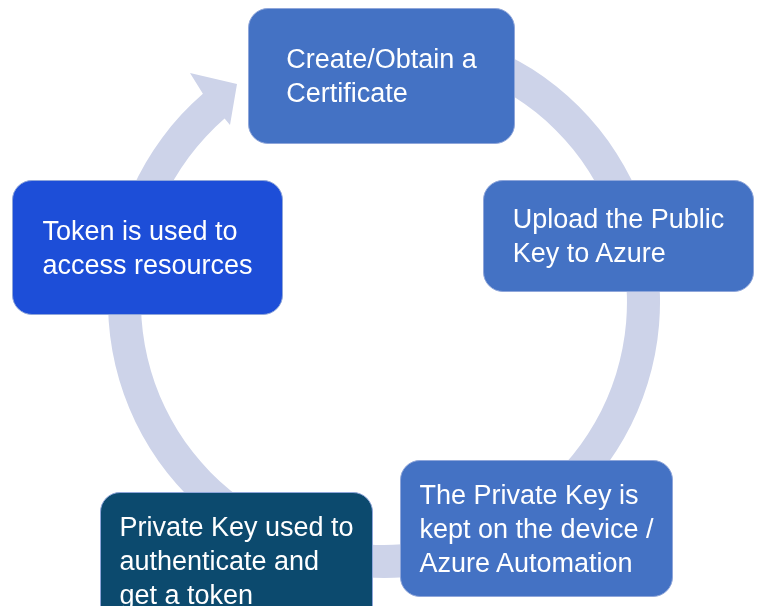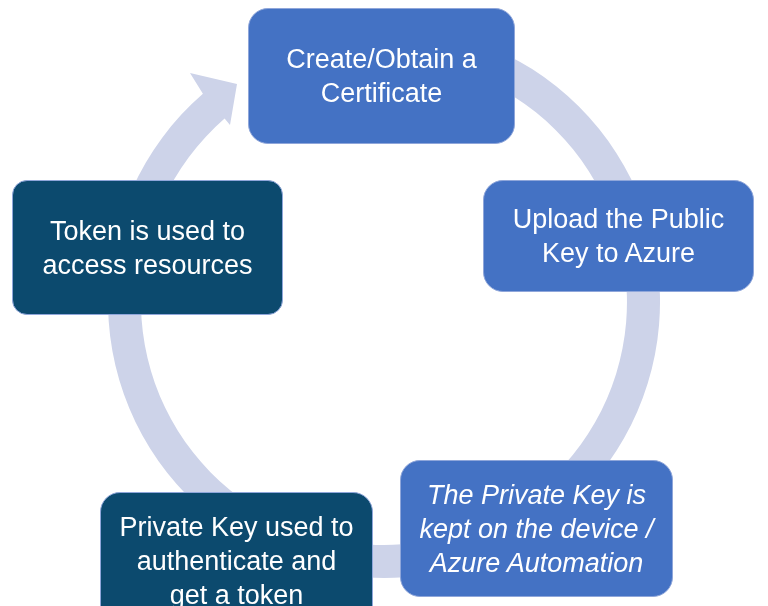--- a/index.html
+++ b/index.html
@@ -23,30 +23,29 @@
     height: 606px;
   }
   .node {
     position: absolute;
     box-sizing: border-box;
     border-radius: 20px;
     border: 1px solid #8fa6da;
     display: flex;
     align-items: center;
     justify-content: center;
-    text-align: center;
     white-space: pre-line;
     font-size: 27px;
     line-height: 34px;
     font-weight: 400;
     letter-spacing: 0px;
   }
   .node-top          { left: 248px; top: 8px;   width: 267px; height: 136px; }
   .node-right        { left: 483px; top: 180px; width: 271px; height: 112px; }
-  .node-bottom-right { left: 400px; top: 460px; width: 273px; height: 137px; font-style: italic; }
+  .node-bottom-right { left: 400px; top: 460px; width: 273px; height: 137px; }
   .node-bottom-left  { left: 100px; top: 460px; width: 273px; height: 137px; }
   .node-left         { left: 12px;  top: 180px; width: 271px; height: 135px; }
 </style>
 </head>
 <body style="background: rgb(255, 255, 255);">
 
 <div class="stage" style="background: rgb(255, 255, 255);">
 
   <svg class="arrow-svg" viewBox="0 0 768 606" aria-hidden="true">
 
@@ -75,18 +74,18 @@
 kept on the device /
 Azure Automation</span>
   </div>
 
   <div class="node node-bottom-left" style="background: #0c4a6e; color: rgb(255, 255, 255); border-color: rgb(143, 166, 218); margin-top: 32px;">
     <span>Private Key used to
 authenticate and
 get a token</span>
   </div>
 
-  <div class="node node-left" style="background: #0c4a6e; color: rgb(255, 255, 255); border-color: rgb(143, 166, 218); border-radius: 15px;">
+  <div class="node node-left" style="background: #1d4ed8; color: rgb(255, 255, 255); border-color: rgb(143, 166, 218);">
     <span>Token is used to
 access resources</span>
   </div>
 
 </div>
 
 </body></html>

